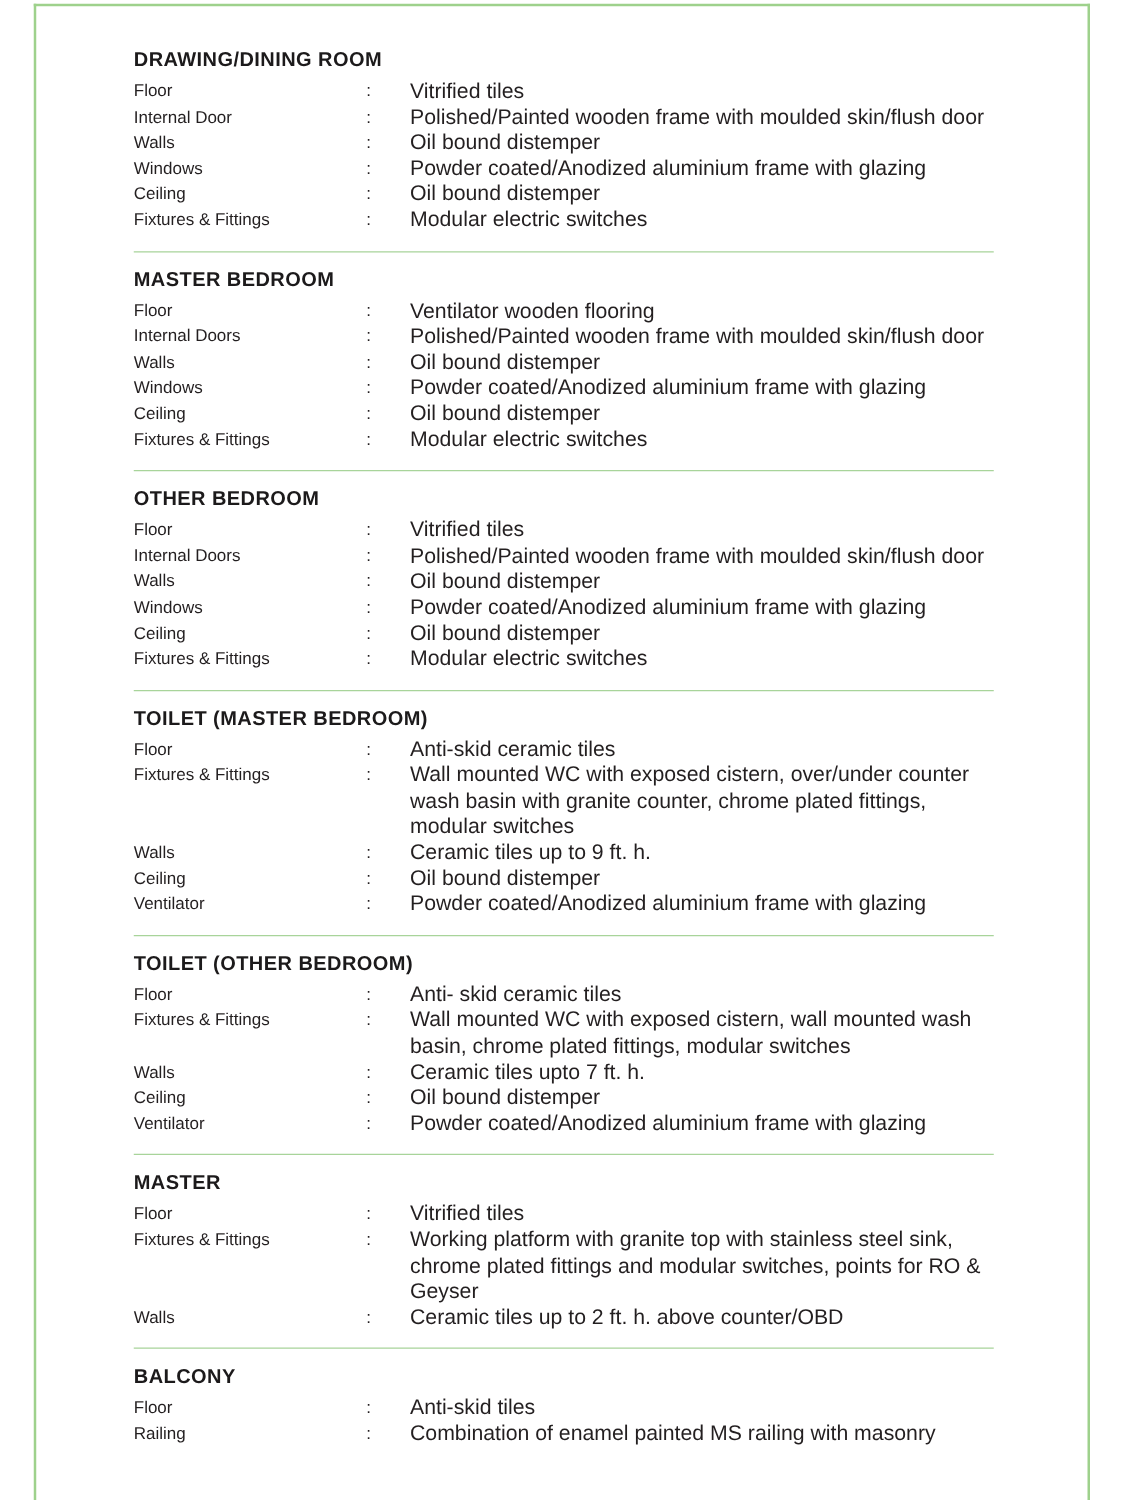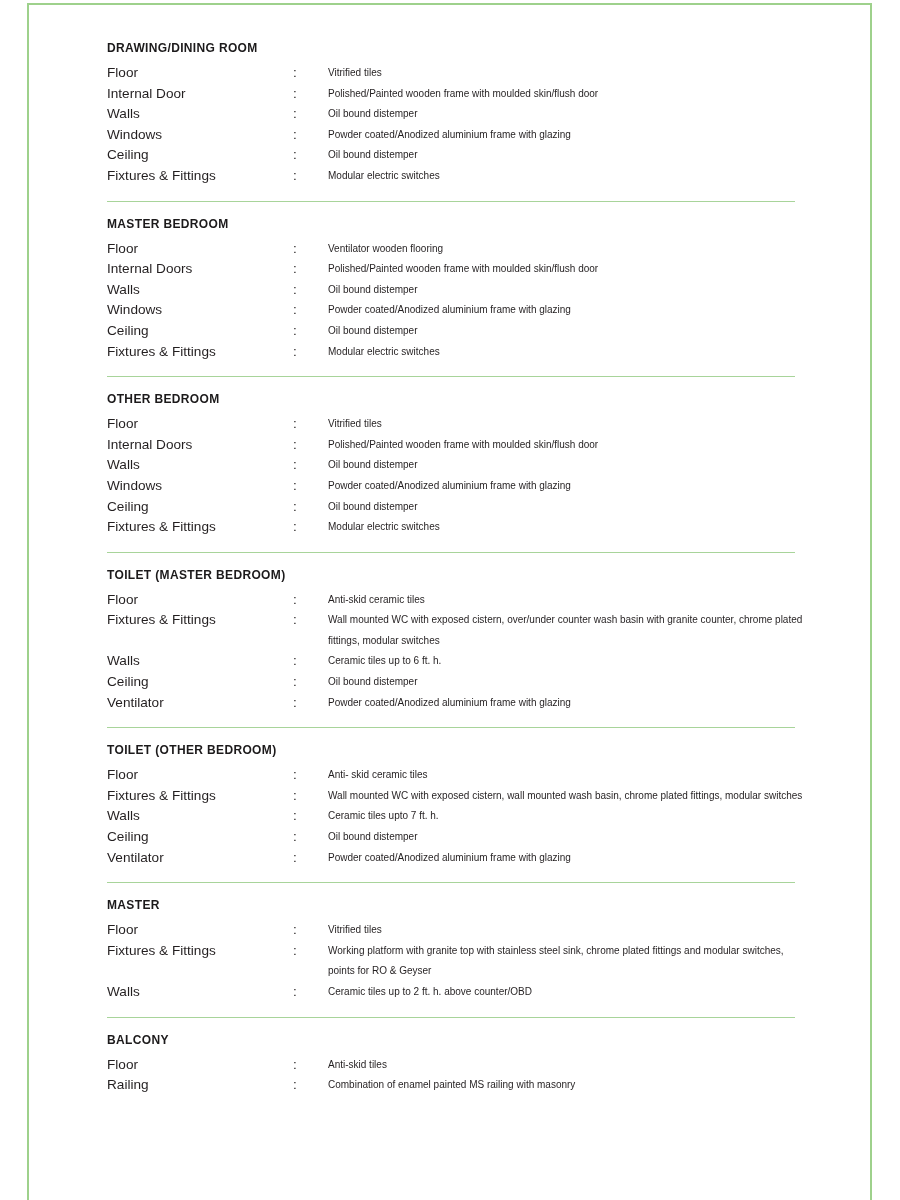--- a/index.html
+++ b/index.html
@@ -34,21 +34,21 @@
     left: 107px;
     top: 40px;
     width: 700px;
   }
 
   .section {
     margin-bottom: 0;
   }
 
   .section-title {
-    font-size: 12px;
+    font-size: 16px;
     font-weight: bold;
     letter-spacing: 0.35px;
     color: #1c1a1b;
     margin: 0 0 6px 0;
     line-height: 17px;
   }
 
   .spec-row {
     display: flex;
     align-items: flex-start;
@@ -64,21 +64,21 @@
   }
 
   .spec-colon {
     flex: 0 0 15px;
     font-size: 13.6px;
     color: #231f20;
   }
 
   .spec-value {
     flex: 1 1 auto;
-    font-size: 10px;
+    font-size: 17px;
     color: #231f20;
   }
 
   .divider {
     height: 0;
     border-top: 1.6px solid #a8d49a;
     width: 688px;
     margin: 14px 0 14px 0;
   }
 </style>
@@ -198,21 +198,21 @@
         <div class="spec-value">Anti-skid ceramic tiles</div>
       </div>
       <div class="spec-row">
         <div class="spec-label">Fixtures &amp; Fittings</div>
         <div class="spec-colon">:</div>
         <div class="spec-value">Wall mounted WC with exposed cistern, over/under counter wash basin with granite counter, chrome plated fittings, modular switches</div>
       </div>
       <div class="spec-row">
         <div class="spec-label">Walls</div>
         <div class="spec-colon">:</div>
-        <div class="spec-value">Ceramic tiles up to 6 ft. h.</div>
+        <div class="spec-value">Ceramic tiles up to 9 ft. h.</div>
       </div>
       <div class="spec-row">
         <div class="spec-label">Ceiling</div>
         <div class="spec-colon">:</div>
         <div class="spec-value">Oil bound distemper</div>
       </div>
       <div class="spec-row">
         <div class="spec-label">Ventilator</div>
         <div class="spec-colon">:</div>
         <div class="spec-value">Powder coated/Anodized aluminium frame with glazing</div>

